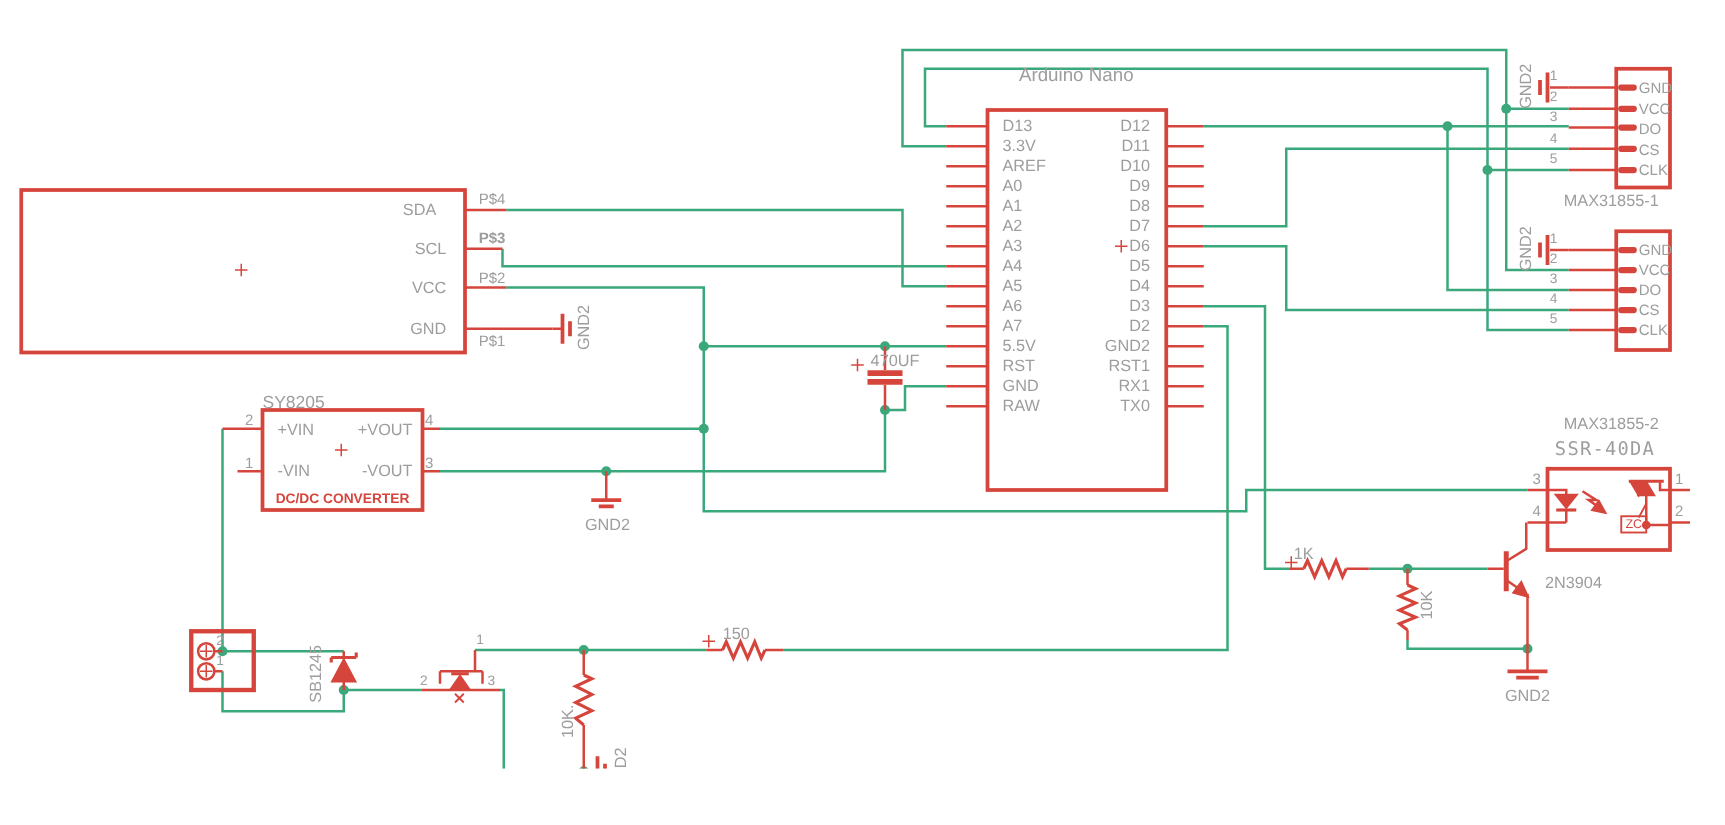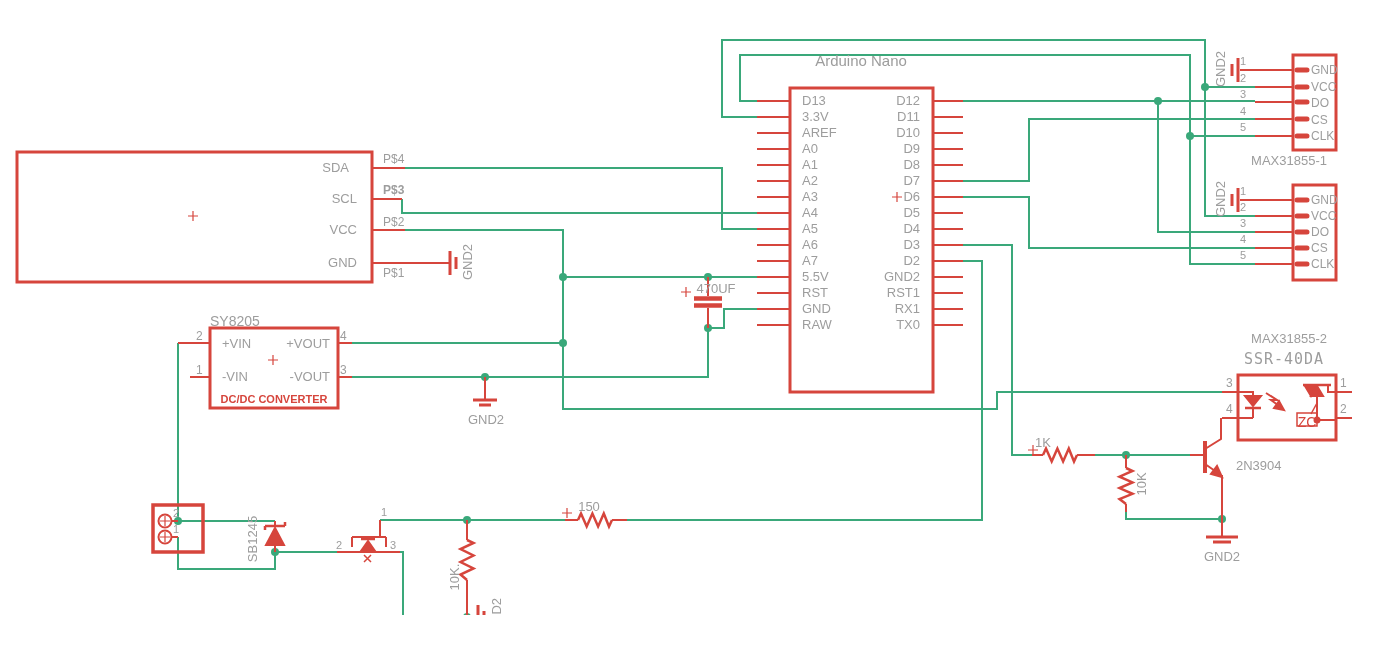--- a/index.html
+++ b/index.html
@@ -254,16 +254,16 @@
 <div class="lb s11" style="left:173px;top:523px;">1</div>
 <div class="lb s11" style="left:336px;top:539px;">2</div>
 <div class="lb s11" style="left:381px;top:506px;">1</div>
 <div class="lb s11" style="left:390px;top:539px;">3</div>
 
 <div class="lb mono s15 c" style="left:1284px;top:350px;">SSR-40DA</div>
 <div class="lb s12" style="left:1226px;top:376px;">3</div>
 <div class="lb s12" style="left:1226px;top:402px;">4</div>
 <div class="lb s12" style="left:1340px;top:376px;">1</div>
 <div class="lb s12" style="left:1340px;top:402px;">2</div>
-<div class="lb red c" style="left:1307px;top:414px;font-size:14px;">ZC</div>
+<div class="lb red c" style="left:1307px;top:414px;font-size:10px;">ZC</div>
 <div class="lb" style="left:1236px;top:458px;">2N3904</div>
 
 </div>
 
 </body></html>

